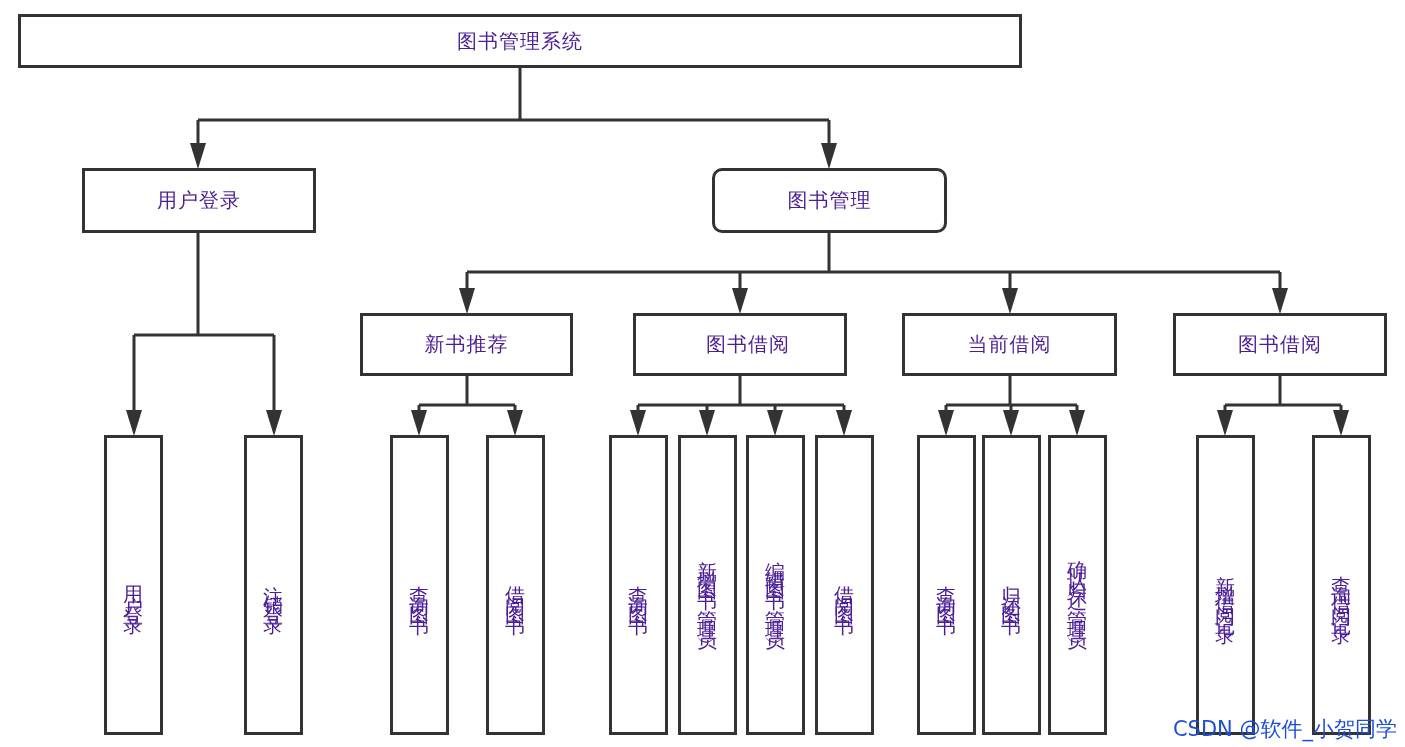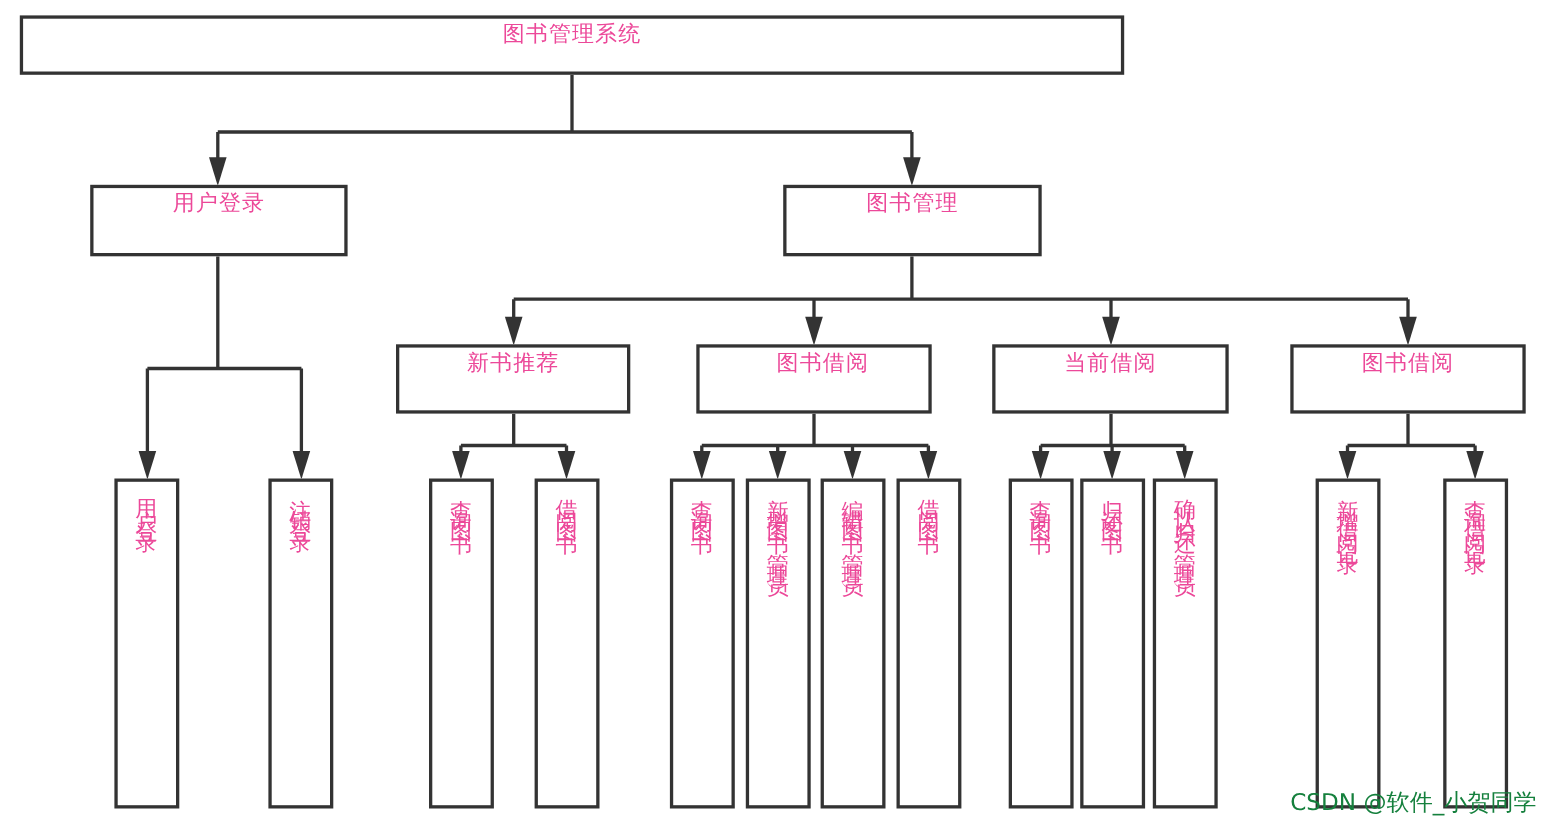--- a/index.html
+++ b/index.html
@@ -19,43 +19,44 @@
     position: absolute;
     left: 0;
     top: 0;
     z-index: 0;
   }
   .node {
     position: absolute;
     box-sizing: border-box;
     border: 3px solid #333333;
     background: #ffffff;
-    color: #ec4899;
+    color: #4c1d95;
     display: flex;
+    align-items: center;
     justify-content: center;
     z-index: 1;
   }
   .hbox span {
     font-size: 20px;
     letter-spacing: 1px;
     white-space: nowrap;
   }
   .vbox span {
     writing-mode: vertical-rl;
     text-orientation: mixed;
     font-size: 20px;
     letter-spacing: 10px;
     line-height: 1;
     margin-bottom: -10px; 
   }
   
   #n-root   { left: 18px;  top: 14px;  width: 1004px; height: 54px; }
   
   #n-login  { left: 82px;  top: 168px; width: 234px;  height: 65px; }
-  #n-mgmt   { left: 712px; top: 168px; width: 235px;  height: 65px; }
+  #n-mgmt   { left: 712px; top: 168px; width: 235px;  height: 65px; border-radius: 10px; }
   
   #n-rec    { left: 360px;  top: 313px; width: 213px; height: 63px; }
   #n-bb     { left: 633px;  top: 313px; width: 214px; height: 63px; padding-left: 16px; }
   #n-cb     { left: 902px;  top: 313px; width: 215px; height: 63px; }
   #n-br     { left: 1173px; top: 313px; width: 214px; height: 63px; }
   
   .vbox { top: 435px; width: 59px; height: 300px; }
   #l-login1 { left: 104px; }
   #l-logout { left: 244px; }
   #l-rec-q  { left: 390px; }
@@ -68,21 +69,21 @@
   #l-cb-r   { left: 982px; }
   #l-cb-c   { left: 1048px; }
   #l-br-a   { left: 1196px; }
   #l-br-q   { left: 1312px; }
   
   #watermark {
     position: absolute;
     right: 8px;
     bottom: 4px;
     font-size: 21px;
-    color: #15803d;
+    color: #1d4ed8;
     z-index: 2;
     white-space: nowrap;
   }
 </style>
 </head>
 <body>
 
 <div id="canvas">
 
   <svg id="connectors" width="1405" height="747" viewBox="0 0 1405 747">

